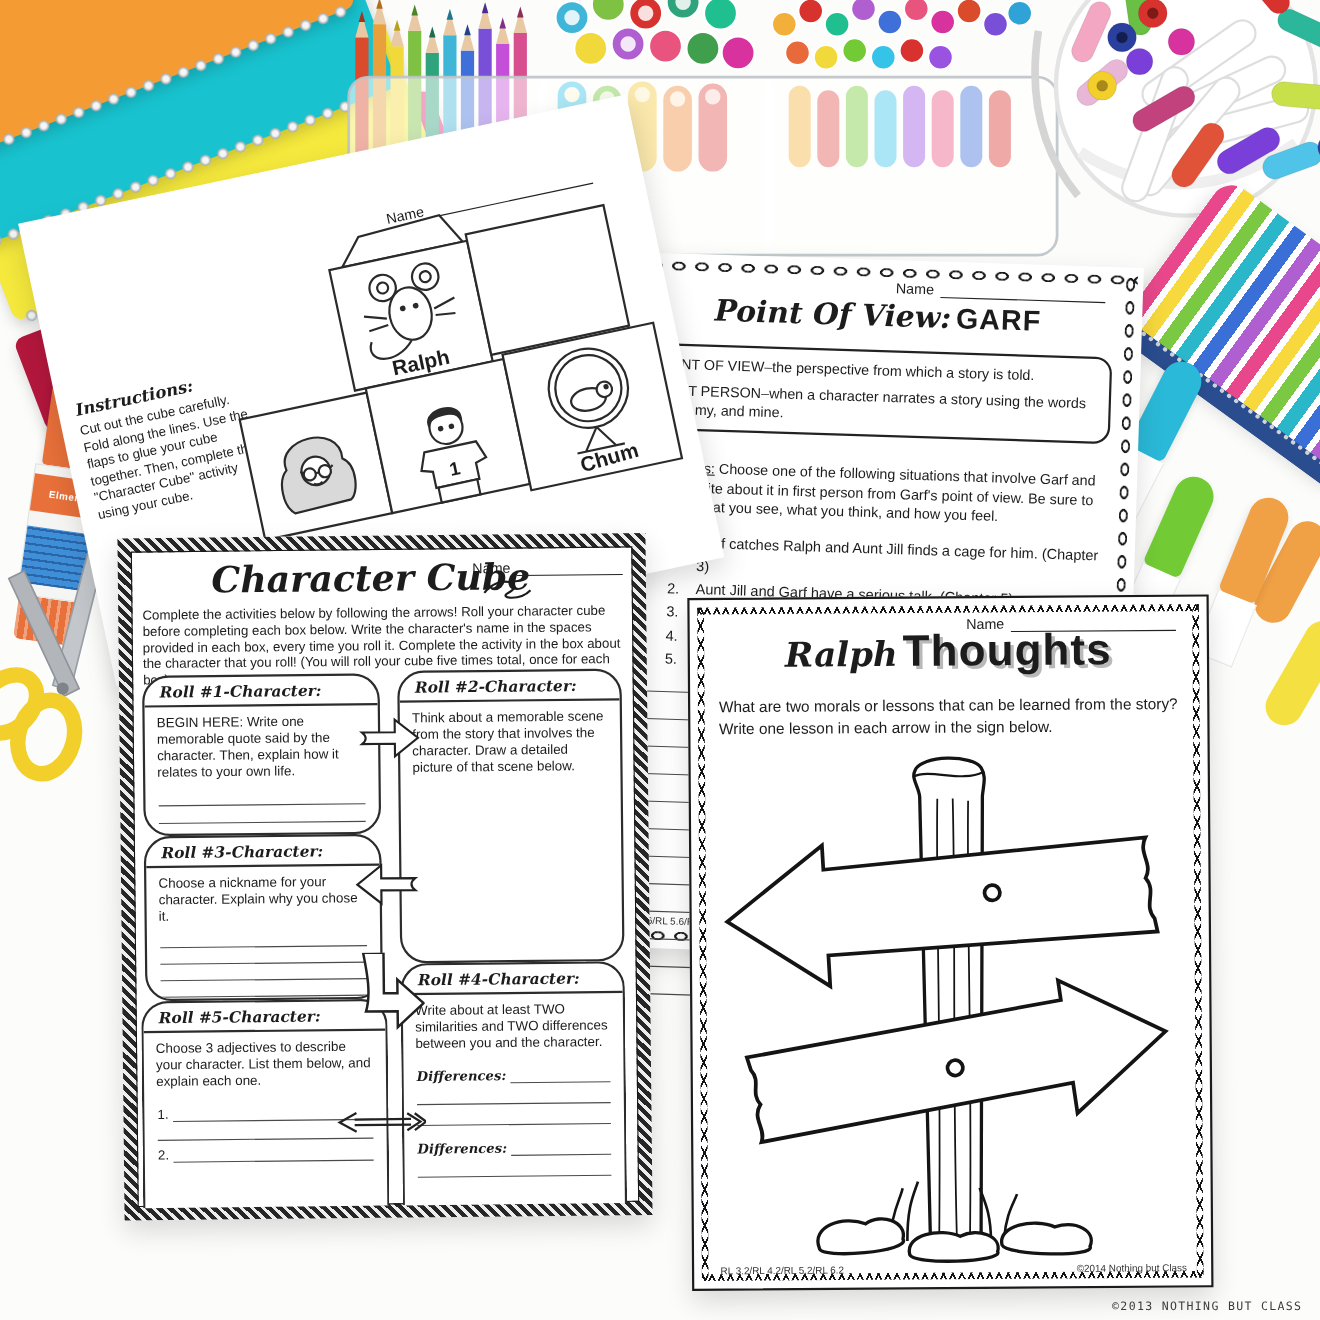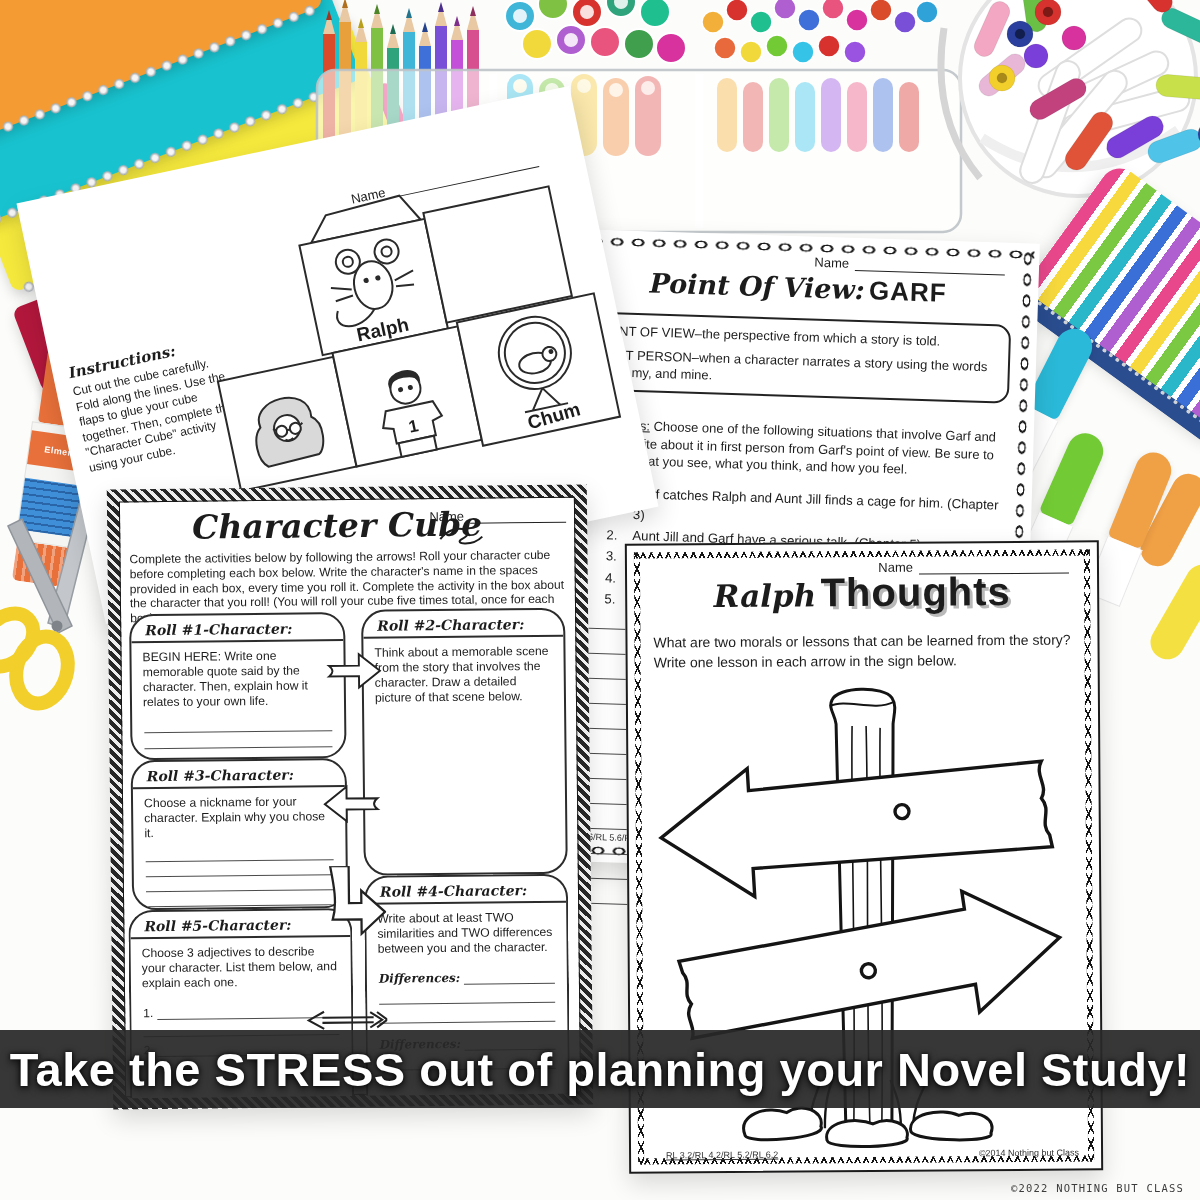--- a/index.html
+++ b/index.html
@@ -522,22 +522,19 @@
         <path d="M252,452 C252,426 246,416 242,404"></path>
           <path d="M264,450 C266,428 272,420 276,410"></path>
       </g>
       <g fill="#ffffff" stroke="#141414" stroke-width="3">
         <path d="M96,458 C88,438 118,428 138,436 C152,426 176,434 172,450 C180,462 96,468 96,458 Z"></path>
         <path d="M178,464 C174,446 206,440 224,448 C240,440 262,448 258,462 C264,472 180,474 178,464 Z"></path>
         <path d="M262,456 C258,438 292,432 310,440 C330,434 348,444 342,458 C348,468 266,466 262,456 Z"></path>
       </g>
     </svg>
 
-    <div class="abs" style="left:35px;bottom:11px;font-size:9px;color:#333;text-decoration:underline;">RL 3.2/RL 4.2/RL 5.2/RL 6.2</div>
+    <div class="abs" style="left:24px;bottom:11px;font-size:9px;color:#333;">RL 3.2/RL 4.2/RL 5.2/RL 6.2</div>
     <div class="abs" style="right:22px;bottom:11px;font-size:9px;color:#333;">©2014 Nothing but Class</div>
   </div>
 
-  <div class="banner">
-    <span>Take the STRESS out of planning your Novel Study!</span>
-  </div>
-  <div class="pagec">©2022 NOTHING BUT CLASS</div>
+  <div class="pagec">©2013 NOTHING BUT CLASS</div>
 
 </div>
 
 </body></html>

